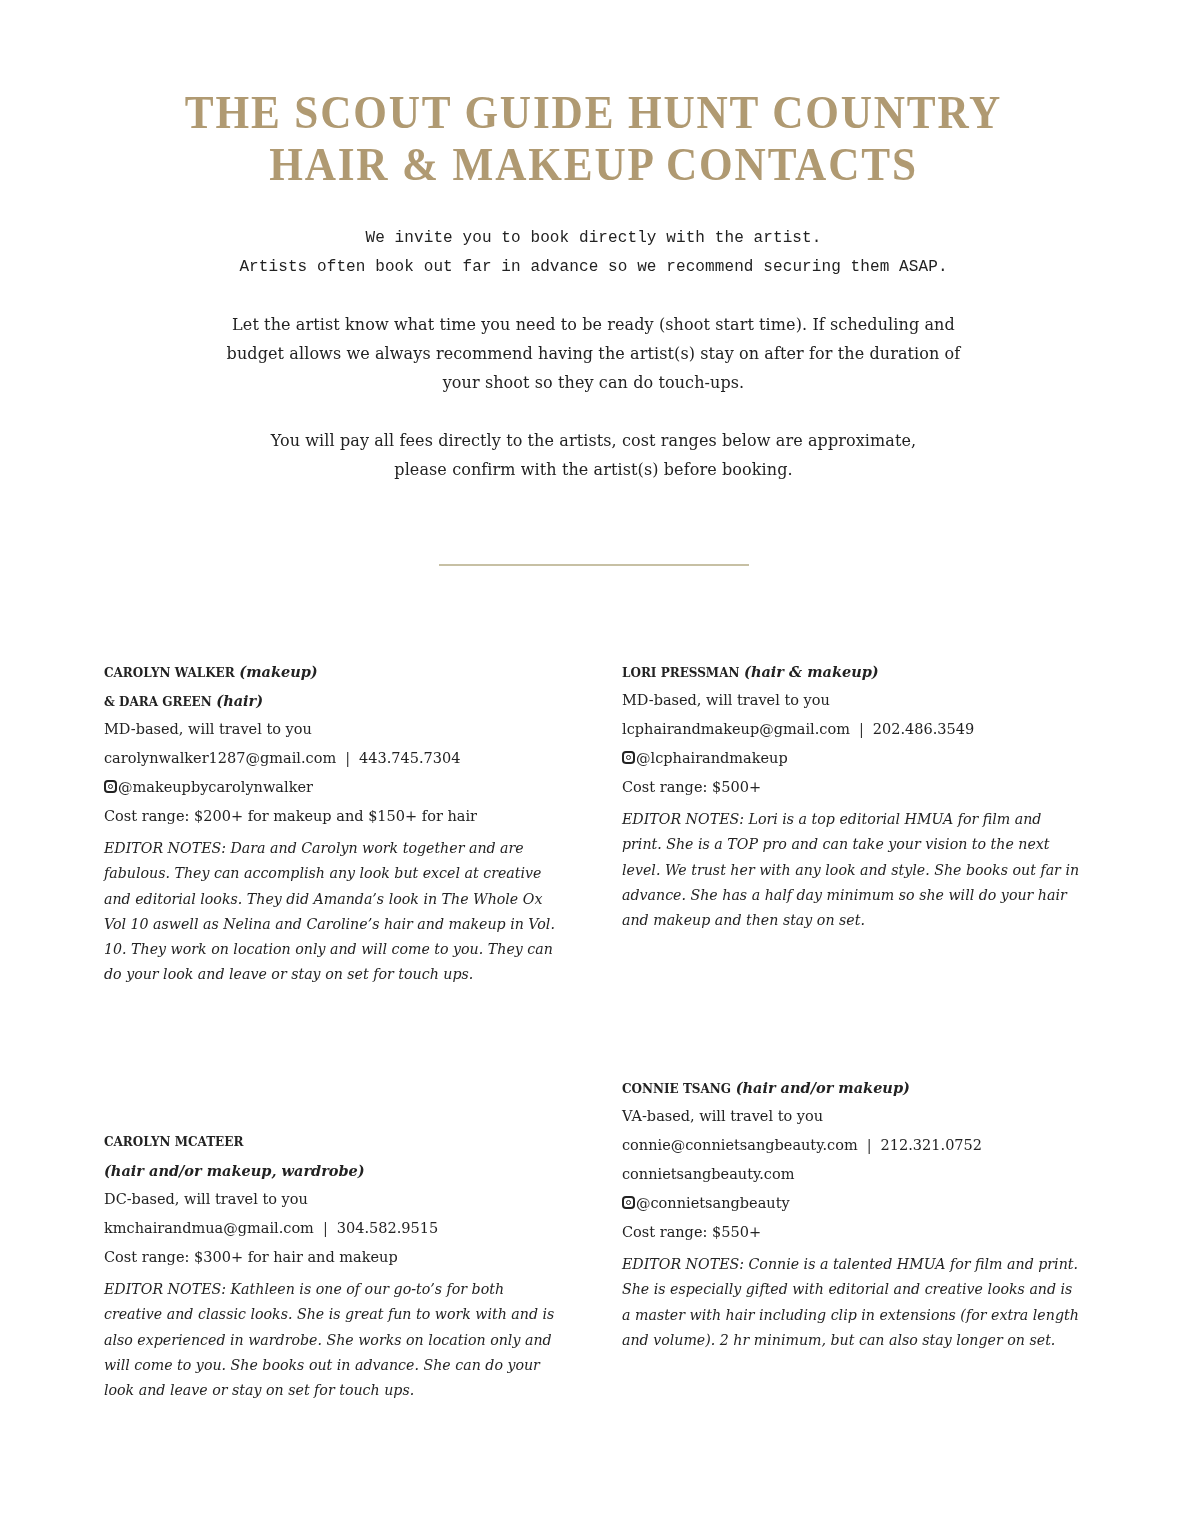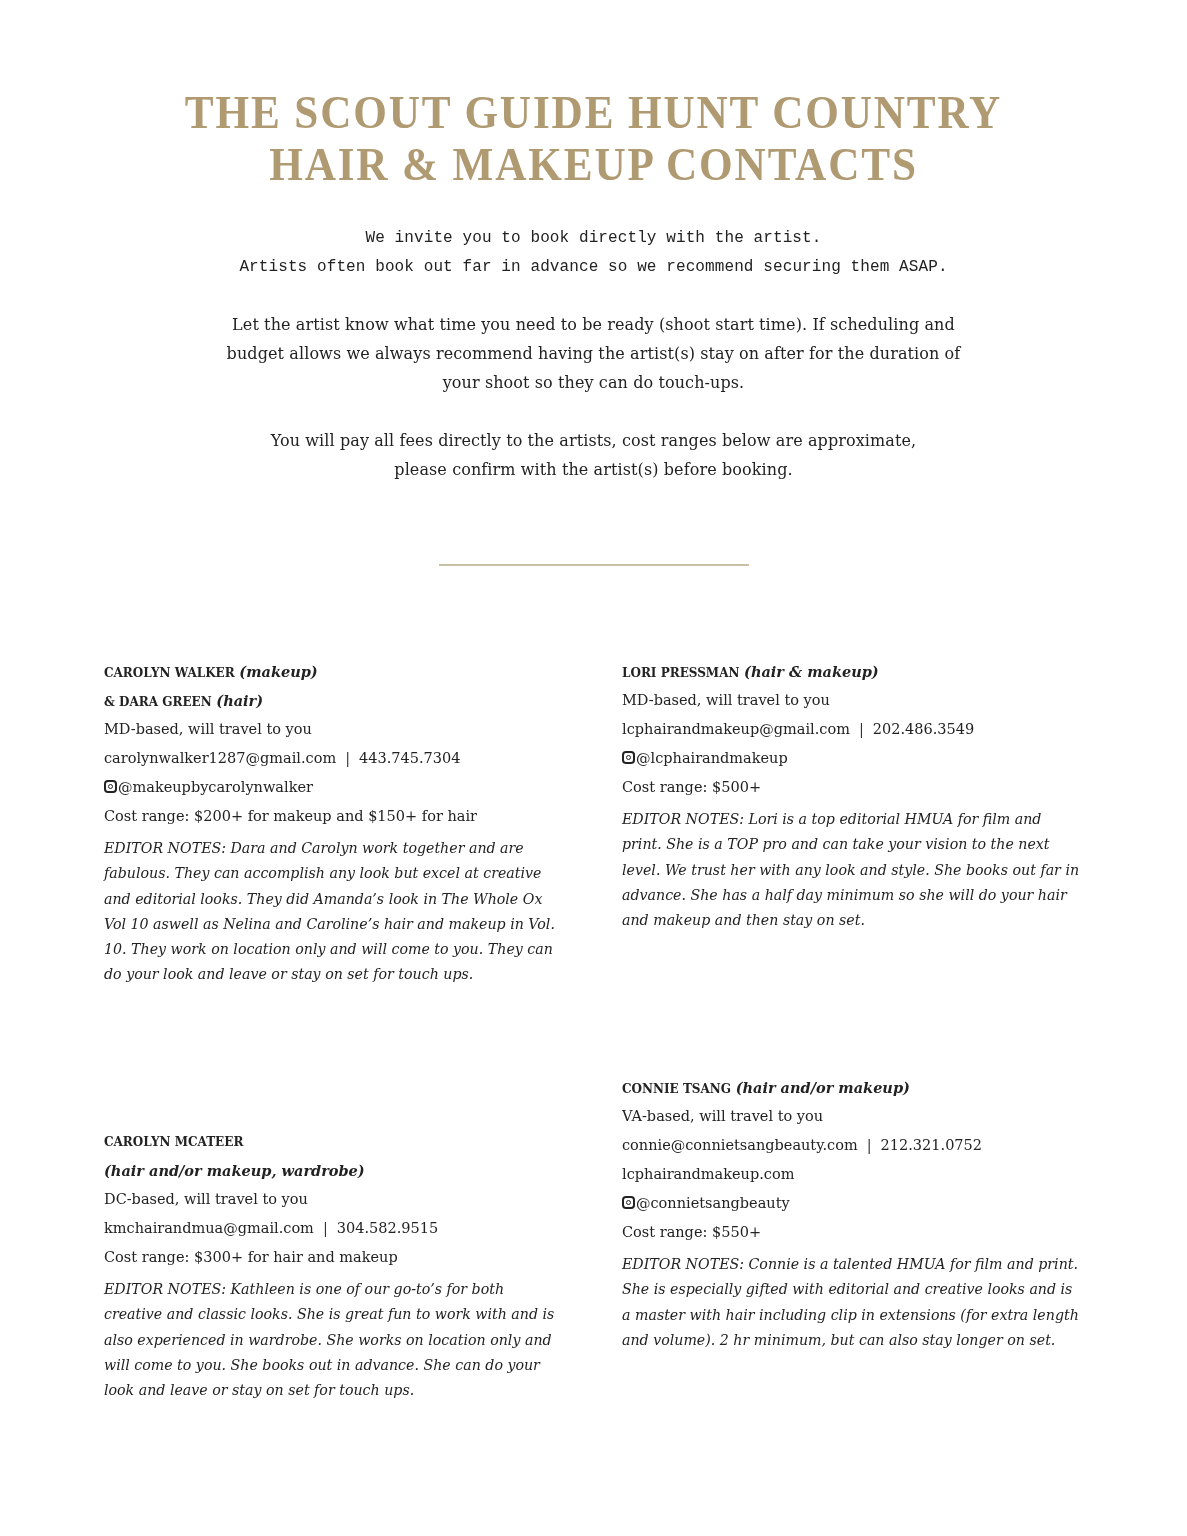--- a/index.html
+++ b/index.html
@@ -169,19 +169,19 @@
 
 <div class="card" id="card-4">
   <div class="line">
     <span class="name">CONNIE TSANG</span>
     <span class="role">(hair and/or makeup)</span>
   </div>
   <div class="line">VA-based, will travel to you</div>
   <div class="line">
     <span>connie@connietsangbeauty.com</span><span class="sep">|</span><span>212.321.0752</span>
   </div>
-  <div class="line">lcphairandmakeup.com</div>
+  <div class="line">connietsangbeauty.com</div>
   <div class="line">
     <span class="ig-icon"></span><span>@connietsangbeauty</span>
   </div>
   <div class="line">Cost range: $550+</div>
   <div class="notes">EDITOR NOTES: Connie is a talented HMUA for film and print. She is especially gifted with editorial and creative looks and is a master with hair including clip in extensions (for extra length and volume). 2 hr minimum, but can also stay longer on set.</div>
 </div>
 
 </body></html>

